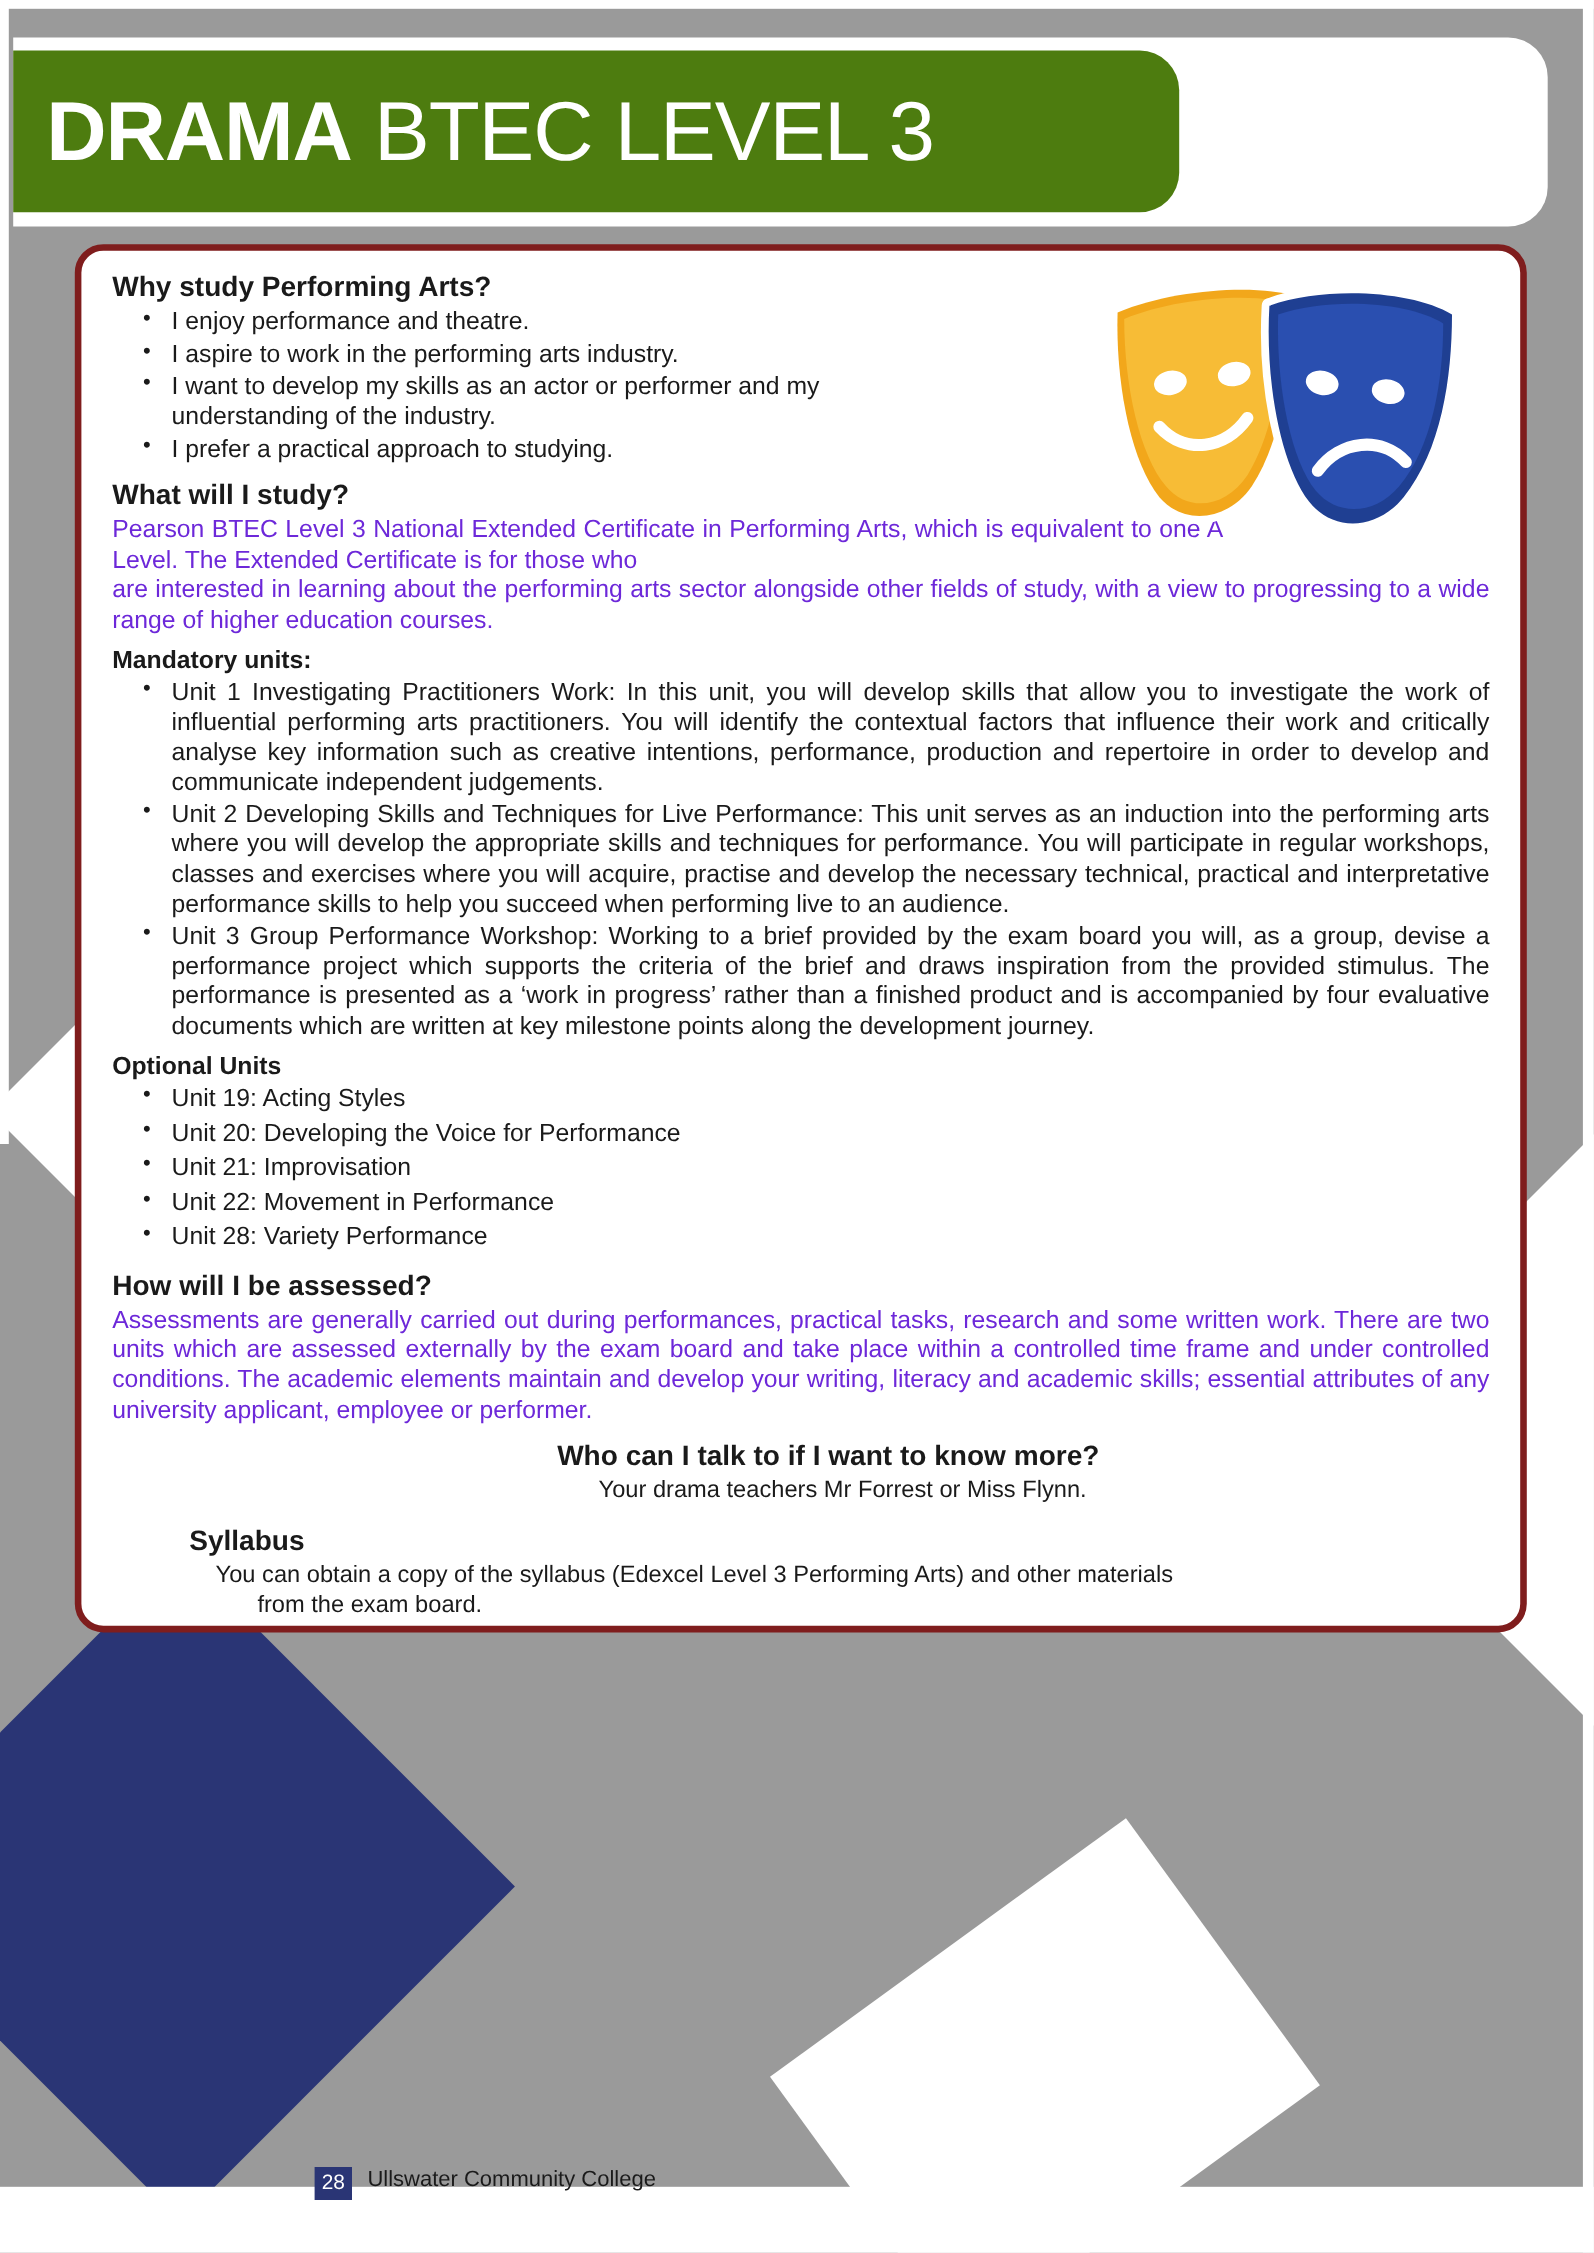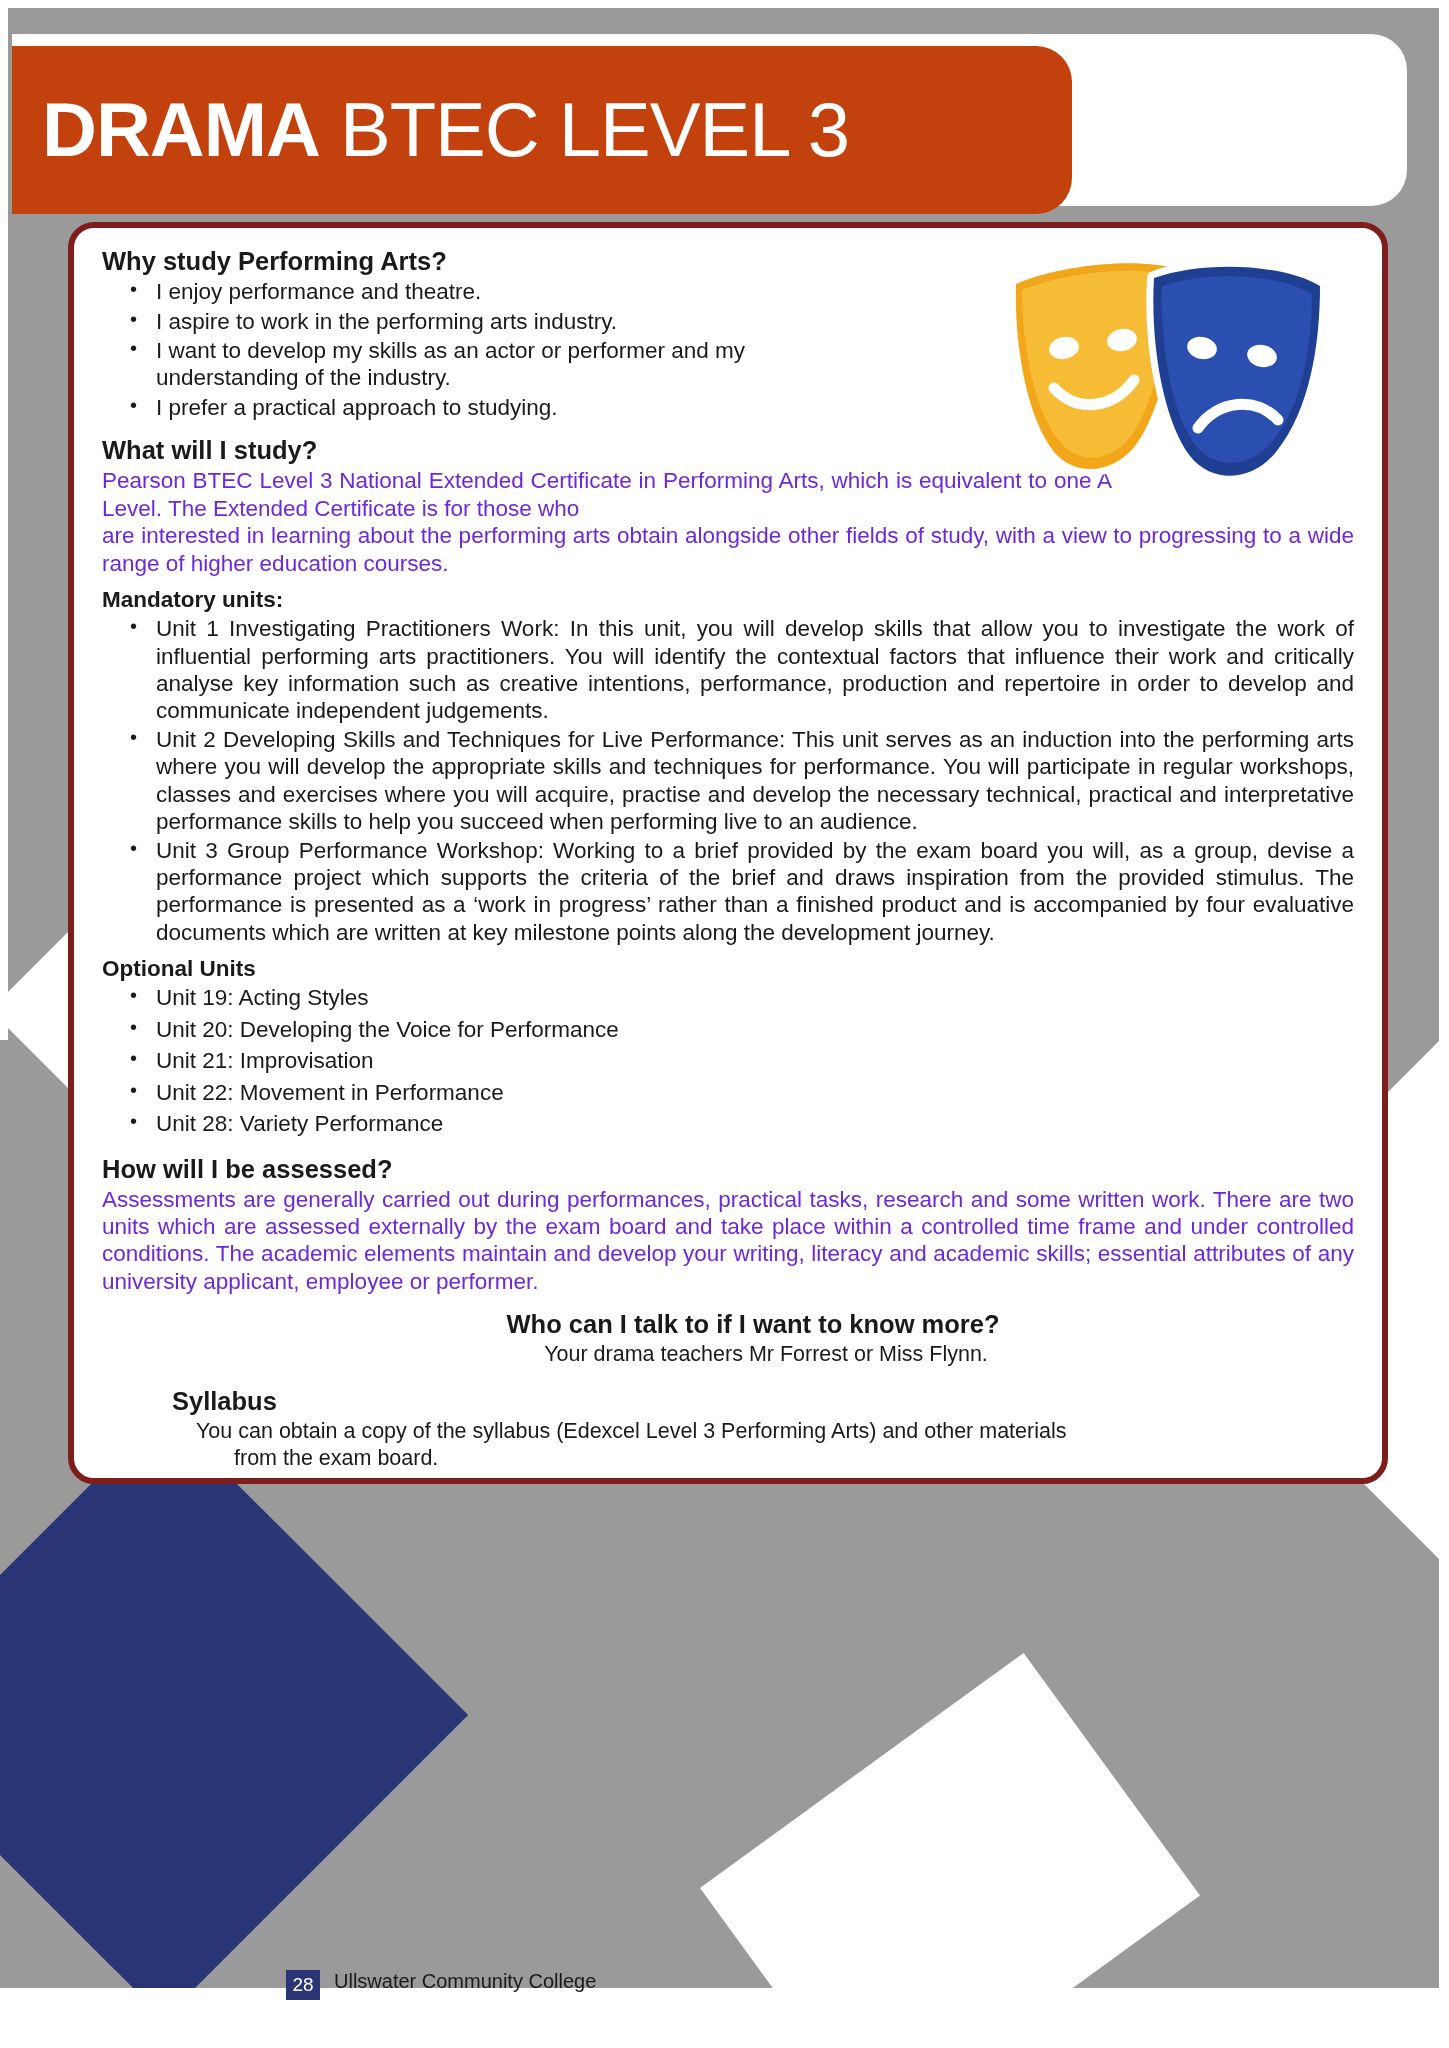--- a/index.html
+++ b/index.html
@@ -105,22 +105,22 @@
     width: 1395px;
     height: 172px;
     background: #ffffff;
     border-radius: 0 36px 36px 0;
   }
   .header-blue {
     position: absolute;
     left: 12px;
     top: 46px;
     width: 1060px;
-    height: 168px;
-    background: #c2410c;
+    height: 147px;
+    background: #4d7c0f;
     border-radius: 0 36px 36px 0;
     display: flex;
     align-items: center;
     padding-left: 30px;
     box-sizing: border-box;
   }
   .header-title {
     color: #ffffff;
     font-size: 76px;
     line-height: 1;
@@ -308,21 +308,21 @@
         <li>I enjoy performance and theatre.</li>
         <li>I aspire to work in the performing arts industry.</li>
         <li>I want to develop my skills as an actor or performer and my understanding of the industry.</li>
         <li>I prefer a practical approach to studying.</li>
       </ul>
     </div>
 
     <div style="margin-top:14px;">
       <h2 class="section">What will I study?</h2>
       <p class="body study-para-narrow">Pearson BTEC Level 3 National Extended Certificate in Performing Arts, which is equivalent to one A Level. The Extended Certificate is for those who</p>
-      <p class="body">are interested in learning about the performing arts obtain alongside other fields of study, with a view to progressing to a wide range of higher education courses.</p>
+      <p class="body">are interested in learning about the performing arts sector alongside other fields of study, with a view to progressing to a wide range of higher education courses.</p>
 
       <h3 class="sub">Mandatory units:</h3>
       <ul class="bullets">
         <li>Unit 1 Investigating Practitioners Work: In this unit, you will develop skills that allow you to investigate the work of influential performing arts practitioners. You will identify the contextual factors that influence their work and critically analyse key information such as creative intentions, performance, production and repertoire in order to develop and communicate independent judgements.</li>
         <li>Unit 2 Developing Skills and Techniques for Live Performance: This unit serves as an induction into the performing arts where you will develop the appropriate skills and techniques for performance. You will participate in regular workshops, classes and exercises where you will acquire, practise and develop the necessary technical, practical and interpretative performance skills to help you succeed when performing live to an audience.</li>
         <li>Unit 3 Group Performance Workshop: Working to a brief provided by the exam board you will, as a group, devise a performance project which supports    the criteria of the brief and draws inspiration from the provided stimulus. The performance is presented as a ‘work in progress’ rather than a finished product and is accompanied by four evaluative documents which are written at key milestone points along the development journey.</li>
       </ul>
 
       <h3 class="sub">Optional Units</h3>
       <ul class="bullets units">

